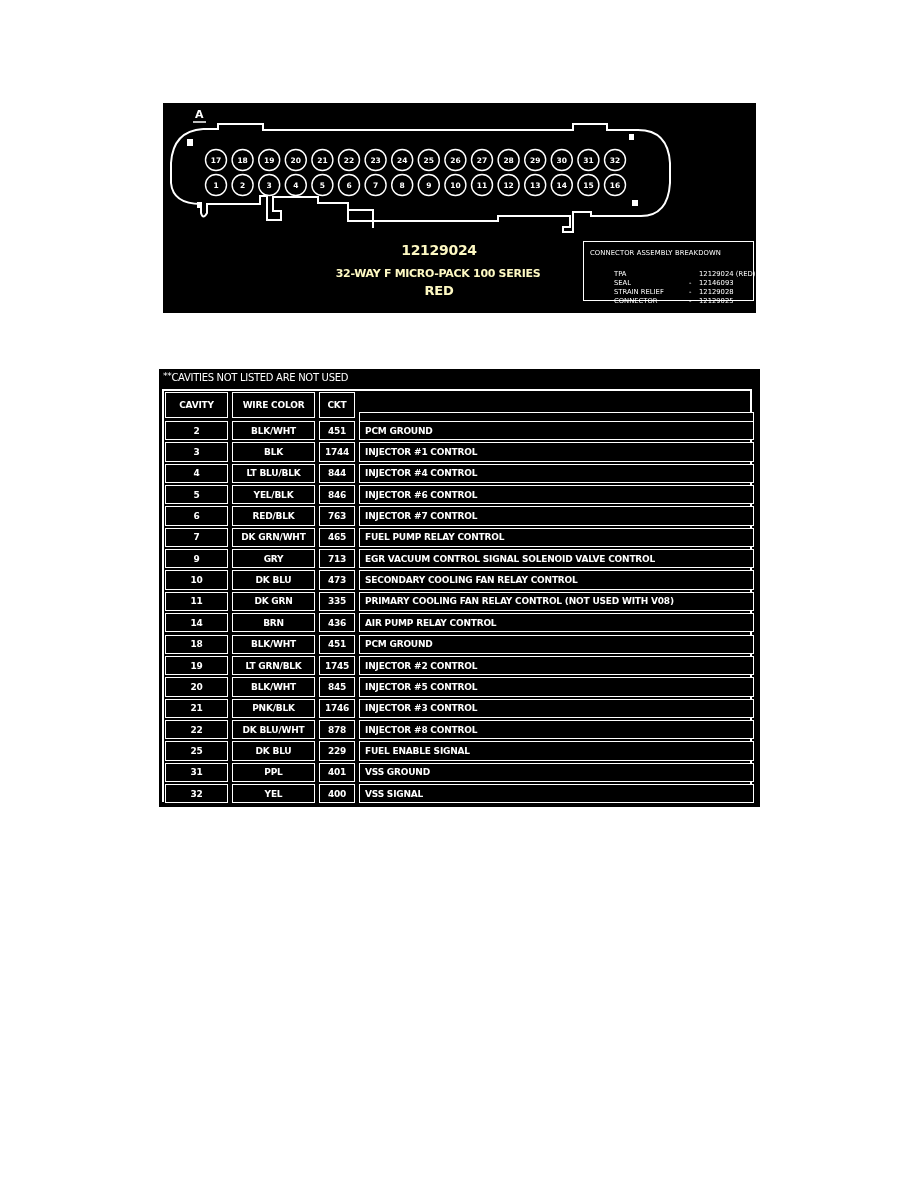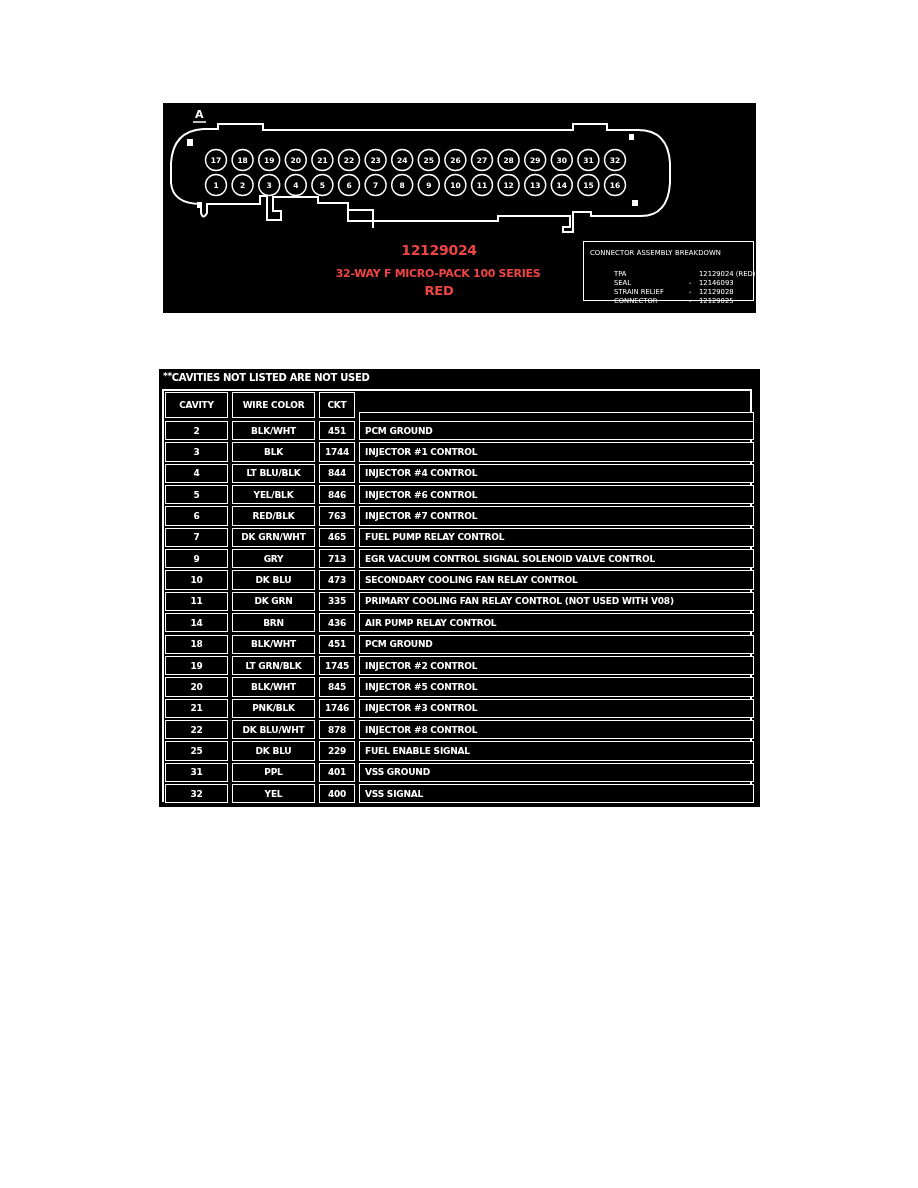--- a/index.html
+++ b/index.html
@@ -3,37 +3,37 @@
 <meta charset="utf-8">
 <style>
   html, body { margin: 0; padding: 0; background: #ffffff; }
   body { width: 918px; height: 1188px; position: relative; overflow: hidden;
          font-family: "DejaVu Sans", "Liberation Sans", sans-serif; }
 
   
   #connector-figure { position: absolute; left: 163px; top: 103px; width: 593px; height: 210px; background: #000; }
   #connector-figure svg { position: absolute; left: 0; top: 0; }
   .pin-label { font-family: "DejaVu Sans", sans-serif; font-size: 7.5px; font-weight: bold; fill: #fff; }
-  .fig-text { position: absolute; color: #ef4444; font-weight: bold; text-align: center; white-space: nowrap; letter-spacing: -0.3px; }
+  .fig-text { position: absolute; color: #fef9c3; font-weight: bold; text-align: center; white-space: nowrap; letter-spacing: -0.3px; }
   #part-number { left: 216px; top: 139px; width: 120px; font-size: 14px; }
   #series-title { left: 120px; top: 164px; width: 310px; font-size: 11px; }
   #color-label { left: 216px; top: 180px; width: 120px; font-size: 13px; }
   #module-title { left: 100px; top: 193px; width: 350px; font-size: 11px; }
 
   #breakdown-box { position: absolute; left: 420px; top: 138px; width: 171px; height: 60px;
                    border: 1px solid #fff; box-sizing: border-box; color: #fff; font-size: 6.8px; }
   #breakdown-title { position: absolute; left: 6px; top: 7px; white-space: nowrap; letter-spacing: 0.1px; }
   .bd-row { position: absolute; left: 12px; width: 171px; height: 10px; white-space: nowrap; margin-top: 8px; }
   .bd-name { position: absolute; left: 18px; }
   .bd-dash { position: absolute; left: 93px; }
   .bd-val { position: absolute; left: 103px; }
 
   
   #wiring-panel { position: absolute; left: 159px; top: 369px; width: 601px; height: 438px; background: #000; }
-  #note-text { position: absolute; left: 4px; top: 3px; color: #fff; font-weight: bold; font-size: 10px; white-space: nowrap; letter-spacing: -0.3px; text-align: right; }
+  #note-text { position: absolute; left: 4px; top: 3px; color: #fff; font-weight: normal; font-size: 10px; white-space: nowrap; letter-spacing: -0.3px; text-align: right; }
   #note-text .stars { font-size: 9px; position: relative; top: -2px; }
   #table-frame { position: absolute; left: 3px; top: 20px; width: 590px; height: 413px; border: 2px solid #fff; border-bottom: none; box-sizing: border-box; }
   .trow { position: absolute; left: 3px; height: 21.3px; }
   .cell { position: absolute; top: 0; height: 100%; background: #000; border: 1px solid #fff; box-sizing: border-box;
           color: #fff; font-weight: bold; font-size: 9px; display: flex; align-items: center; white-space: nowrap; letter-spacing: -0.2px; }
   .c-cav  { left: 0px;   width: 63px;  justify-content: center; }
   .c-wire { left: 67px;  width: 83px;  justify-content: center; }
   .c-ckt  { left: 154px; width: 36px;  justify-content: center; }
   .c-desc { left: 194px; width: 395px; justify-content: flex-start; padding-left: 5px; }
   .hdr .c-desc { justify-content: center; padding-left: 0; margin-top: 20px; }

